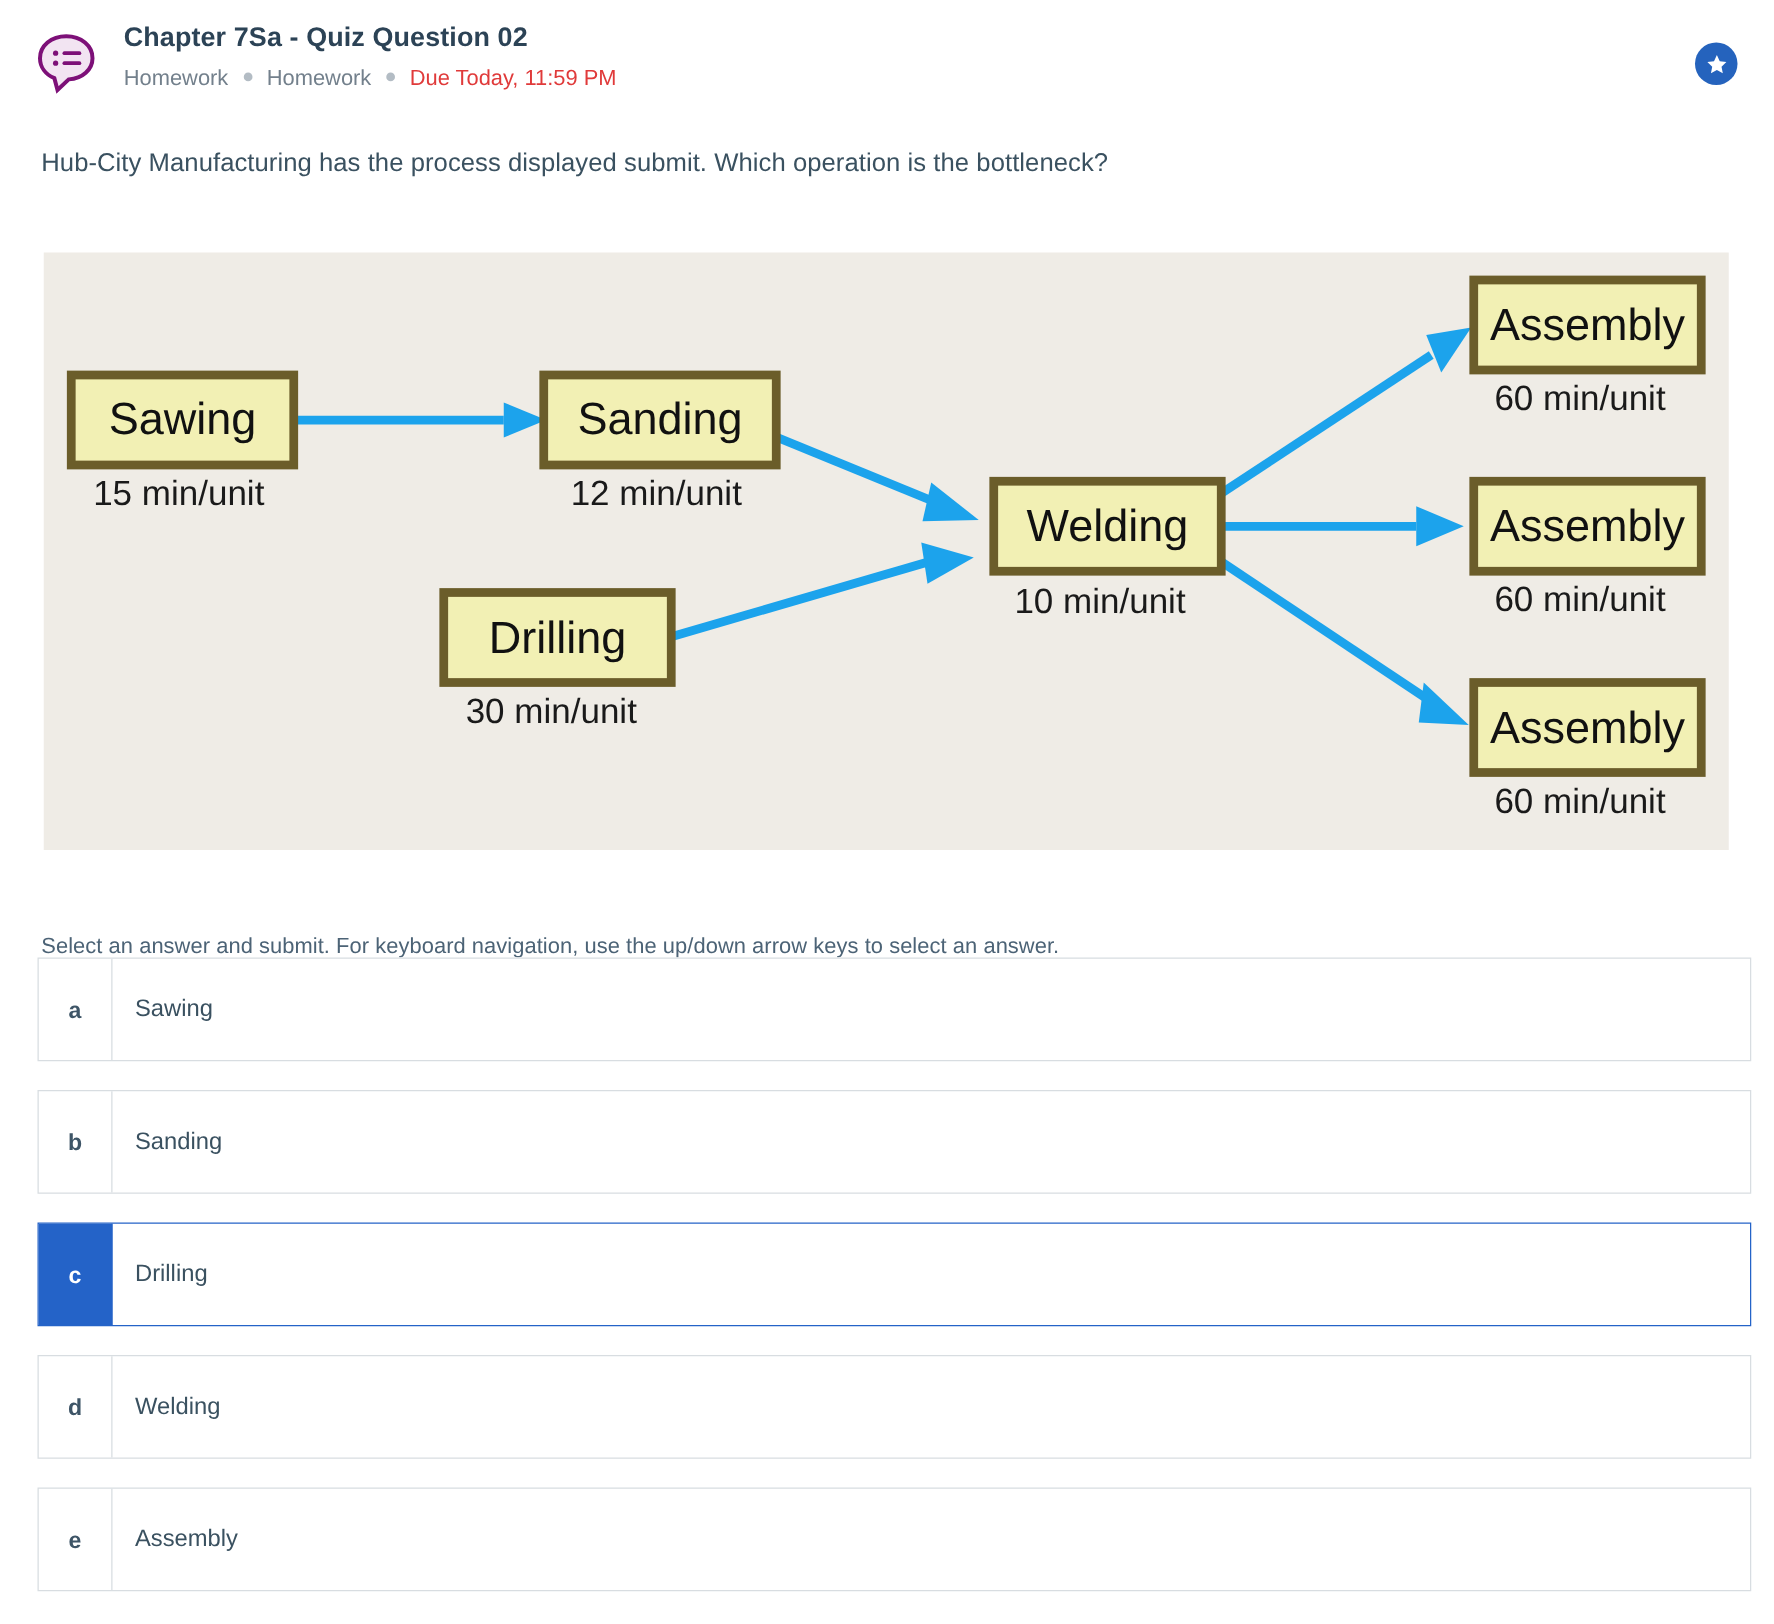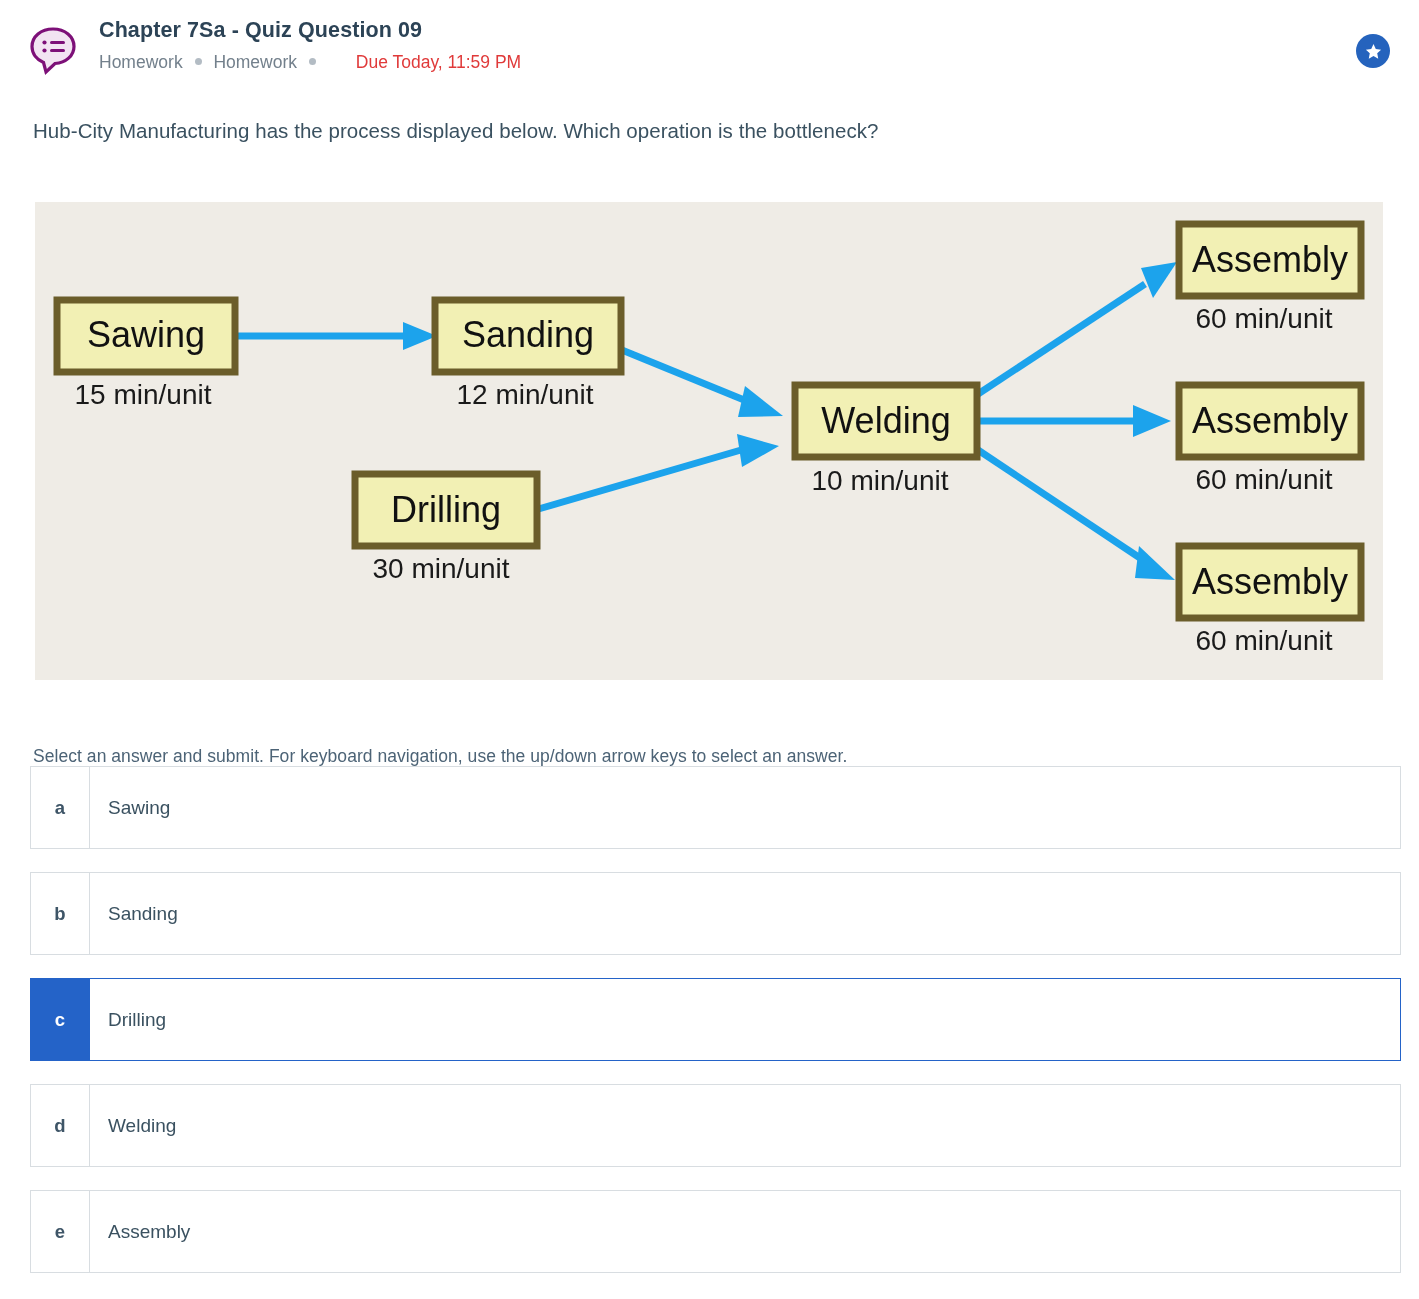--- a/index.html
+++ b/index.html
@@ -54,21 +54,20 @@
     display: inline-block;
     width: 7px;
     height: 7px;
     border-radius: 50%;
     background: #b3bcc4;
     vertical-align: middle;
     margin: 0 7px 3px 7px;
   }
   .header-meta .due {
     color: #e03a3a;
-    margin-left: 28px;
   }
   .star-badge {
     position: absolute;
     right: 29px;
     top: 34px;
     width: 34px;
     height: 34px;
     border-radius: 50%;
     background: #2563bd;
     display: flex;
@@ -162,39 +161,39 @@
       <path d="M27 7 C15 7 6 14.5 6 24.5 C6 31.5 10.5 37.5 17.5 40.5
                L20 50 L29 41.5 C40 40.8 48 33.6 48 24.5 C48 14.5 39 7 27 7 Z" fill="#f2e4f2" stroke="#7d1078" stroke-width="3.2"></path>
       <circle cx="18.5" cy="20.5" r="2.1" fill="#7d1078"></circle>
       <circle cx="18.5" cy="28.5" r="2.1" fill="#7d1078"></circle>
       <rect x="24" y="19" width="15" height="3" rx="1.5" fill="#7d1078"></rect>
       <rect x="24" y="27" width="15" height="3" rx="1.5" fill="#7d1078"></rect>
     </svg>
   </div>
 
   <div class="header-text">
-    <div class="header-title">Chapter 7Sa - Quiz Question 09</div>
+    <div class="header-title">Chapter 7Sa - Quiz Question 02</div>
     <div class="header-meta">
       <span>Homework</span>
       <span class="dot"></span>
       <span>Homework</span>
       <span class="dot"></span>
       <span class="due">Due Today, 11:59 PM</span>
     </div>
   </div>
 
   <div class="star-badge">
     <svg viewBox="0 0 24 24" width="19" height="19">
       <path d="M12 2.6 L14.9 8.9 L21.6 9.7 L16.7 14.3 L18 21 L12 17.7 L6 21
                L7.3 14.3 L2.4 9.7 L9.1 8.9 Z" fill="#ffffff"></path>
     </svg>
   </div>
 </div>
 
-<div class="question">Hub-City Manufacturing has the process displayed below. Which operation is the bottleneck?</div>
+<div class="question">Hub-City Manufacturing has the process displayed submit. Which operation is the bottleneck?</div>
 
 <div class="diagram-panel">
   <svg class="diagram-svg" viewBox="0 0 1348 478" preserveAspectRatio="none">
 
     <g>
 
       <line x1="196" y1="134" x2="368" y2="134" stroke="#1ca3ec" stroke-width="7"></line>
       <polygon points="368,120 402,134 368,148" fill="#1ca3ec"></polygon>
 
       <line x1="582" y1="146" x2="714" y2="200" stroke="#1ca3ec" stroke-width="7"></line>

